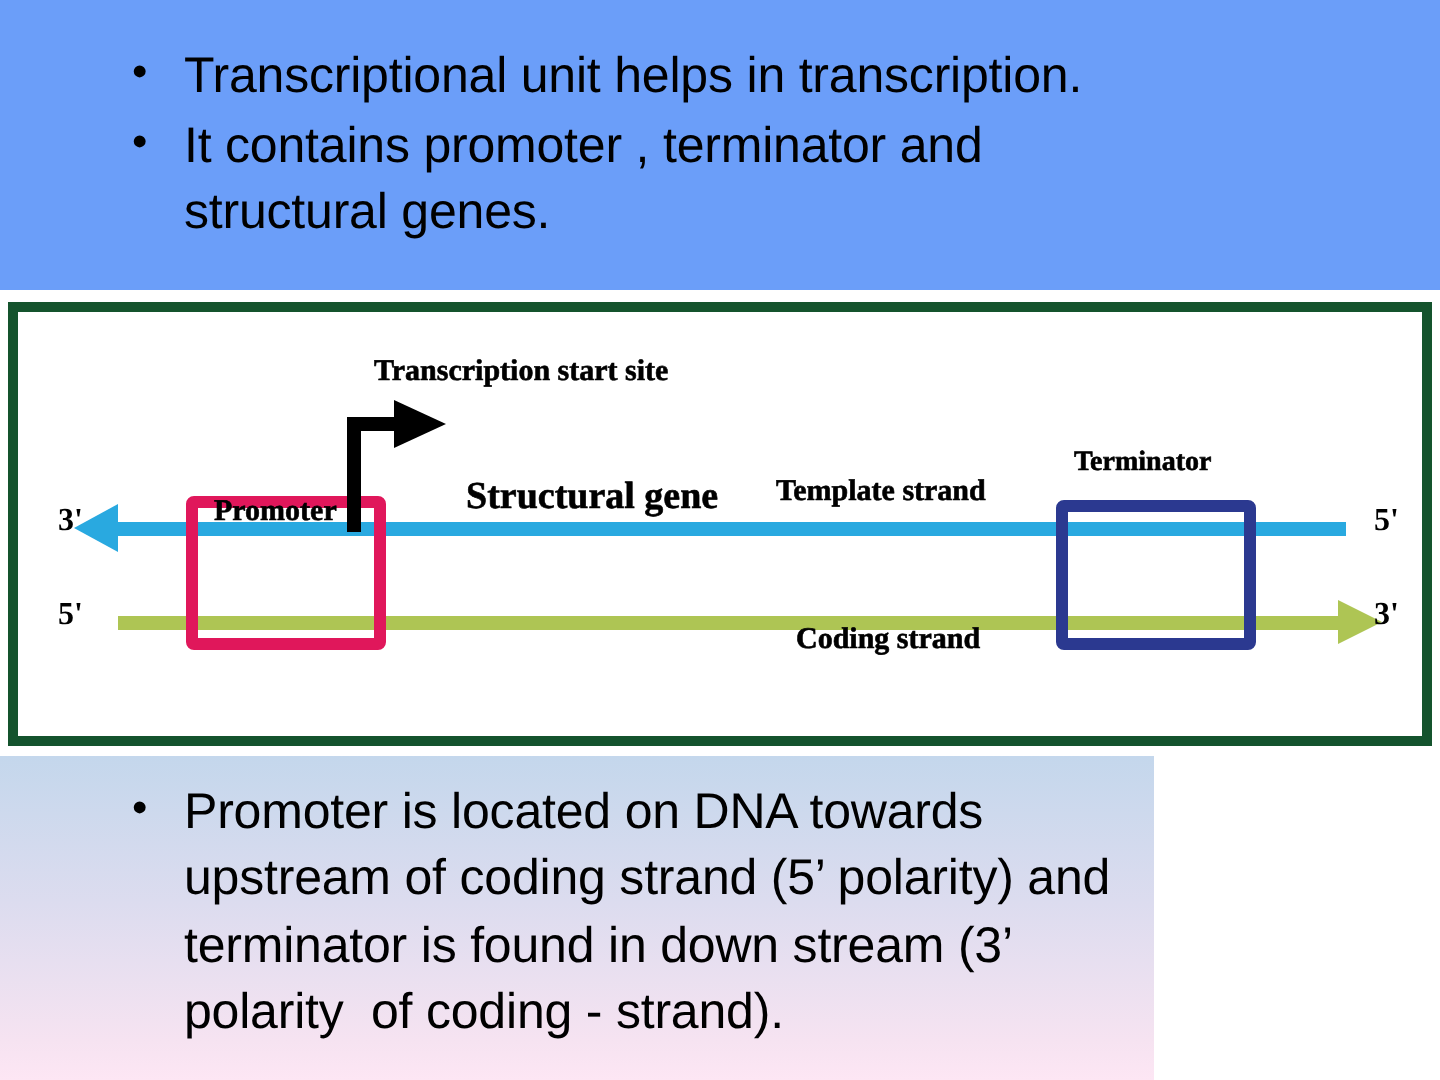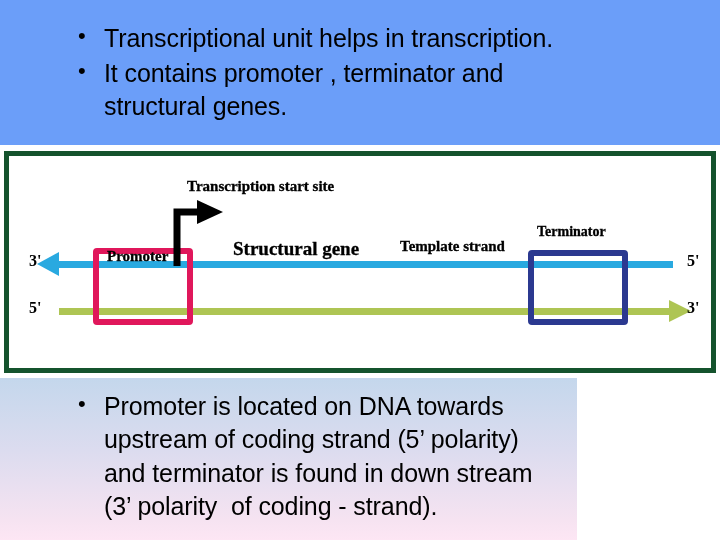--- a/index.html
+++ b/index.html
@@ -24,21 +24,21 @@
   .top-panel {
     position: absolute;
     left: 0;
     top: 0;
     width: 720px;
     height: 145px;
     background: #6b9ef9;
   }
   .bullet-list {
     margin: 0;
-    padding: 16px;
+    padding: 4px;
     list-style: none;
   }
   .top-panel .bullet-list {
     padding-top: 22px;
   }
   .bullet {
     position: relative;
     color: #000000;
     font-size: 25px;
     line-height: 1.32;
@@ -141,21 +141,21 @@
     position: absolute;
     font-family: "Liberation Serif", serif;
     font-weight: bold;
     color: #000000;
     white-space: nowrap;
     -webkit-text-stroke: 0.3px #000;
   }
   .lbl-tss       { left: 178px; top: 22px;  font-size: 15px; }
   .lbl-promoter  { left: 98px;  top: 68px;  font-size: 15px; margin-top: 24px; }
   .lbl-structural{ left: 224px; top: 82px;  font-size: 19px; }
-  .lbl-template  { left: 391px; top: 82px;  font-size: 15px; }
+  .lbl-template  { left: 379px; top: 82px;  font-size: 15px; }
   .lbl-terminator{ left: 528px; top: 68px;  font-size: 14px; font-family: Liberation Serif, serif; }
   .lbl-coding    { left: 389px; top: 156px; font-size: 15px; }
 
   .polarity {
     position: absolute;
     font-family: "Liberation Serif", serif;
     font-weight: bold;
     font-size: 16px;
     color: #000000;
   }
@@ -219,20 +219,21 @@
       <svg class="tss-arrow" viewBox="0 0 70 70">
         <path d="M8,68 L8,14 L33,14" fill="none" stroke="#000000" stroke-width="7"></path>
         <path d="M28,2 L54,14 L28,26 Z" fill="#000000"></path>
       </svg>
 
       <div class="d-label lbl-tss">Transcription start site</div>
       <div class="d-label lbl-promoter">Promoter</div>
       <div class="d-label lbl-structural">Structural gene</div>
       <div class="d-label lbl-template">Template strand</div>
       <div class="d-label lbl-terminator">Terminator</div>
+      <div class="d-label lbl-coding">Coding strand</div>
 
       <div class="polarity pol-left-top">3'</div>
       <div class="polarity pol-left-bottom">5'</div>
       <div class="polarity pol-right-top">5'</div>
       <div class="polarity pol-right-bottom">3'</div>
 
     </div>
   </div>
 
   <div class="bottom-panel">

